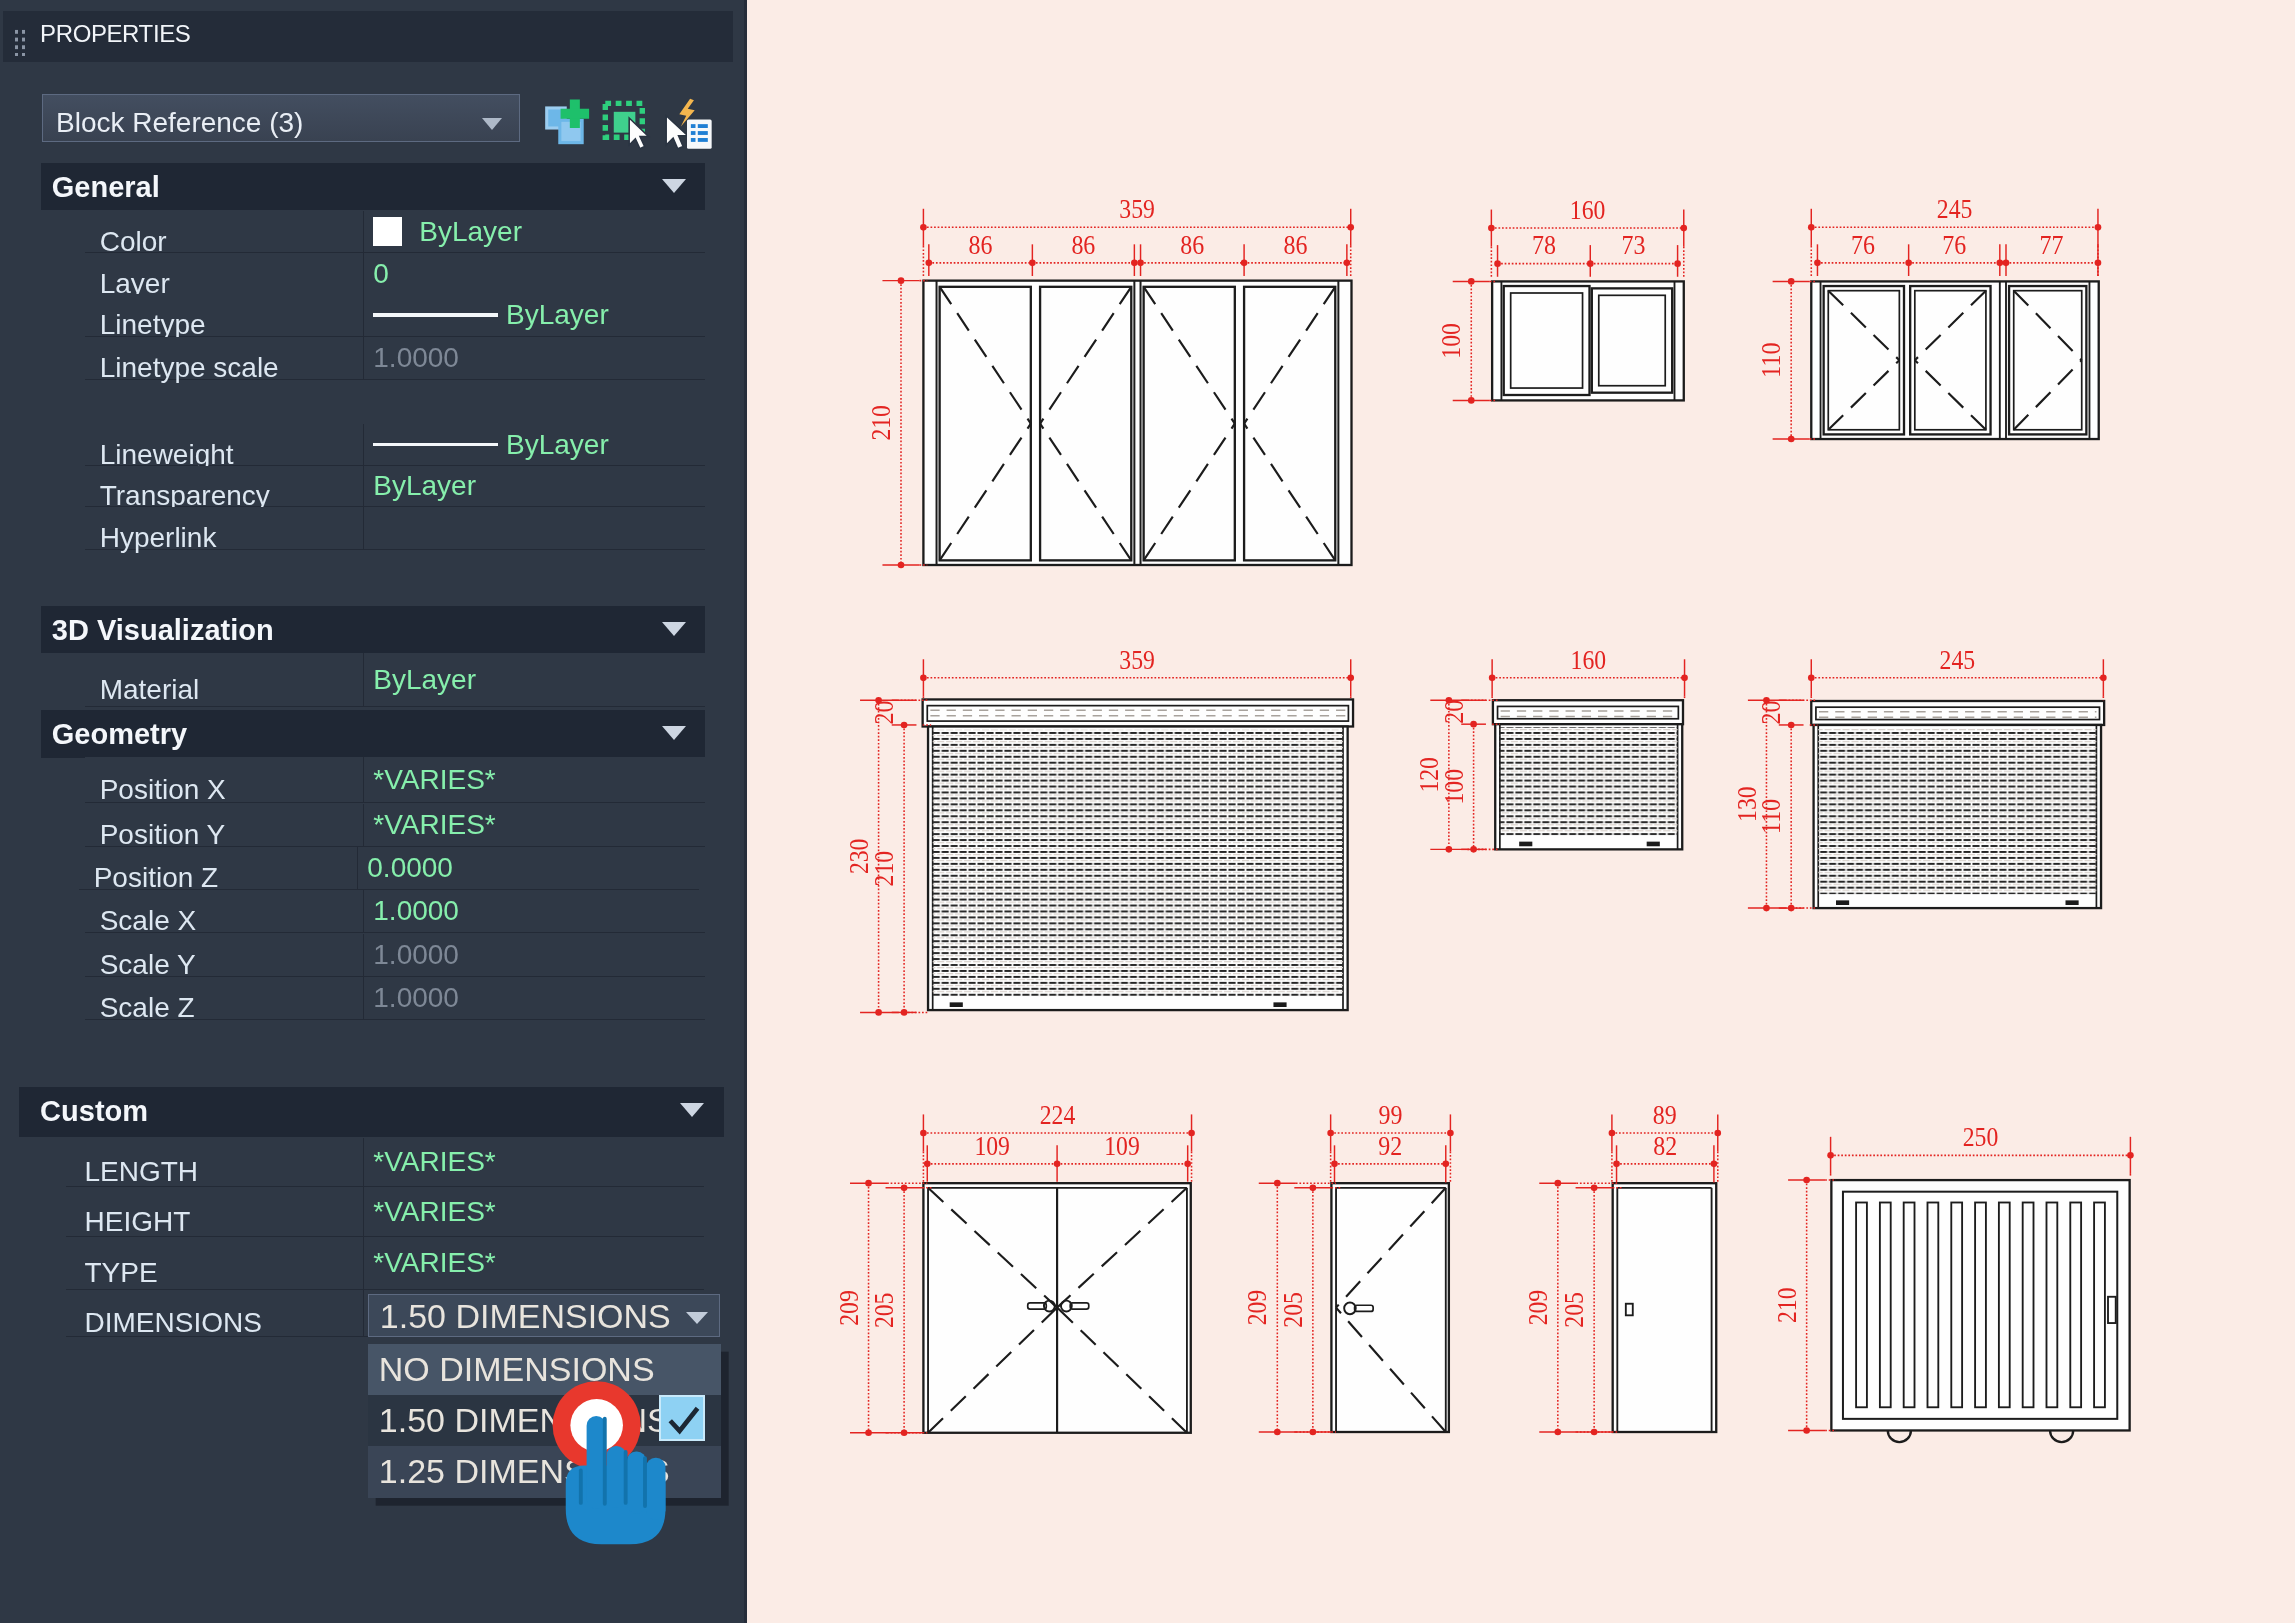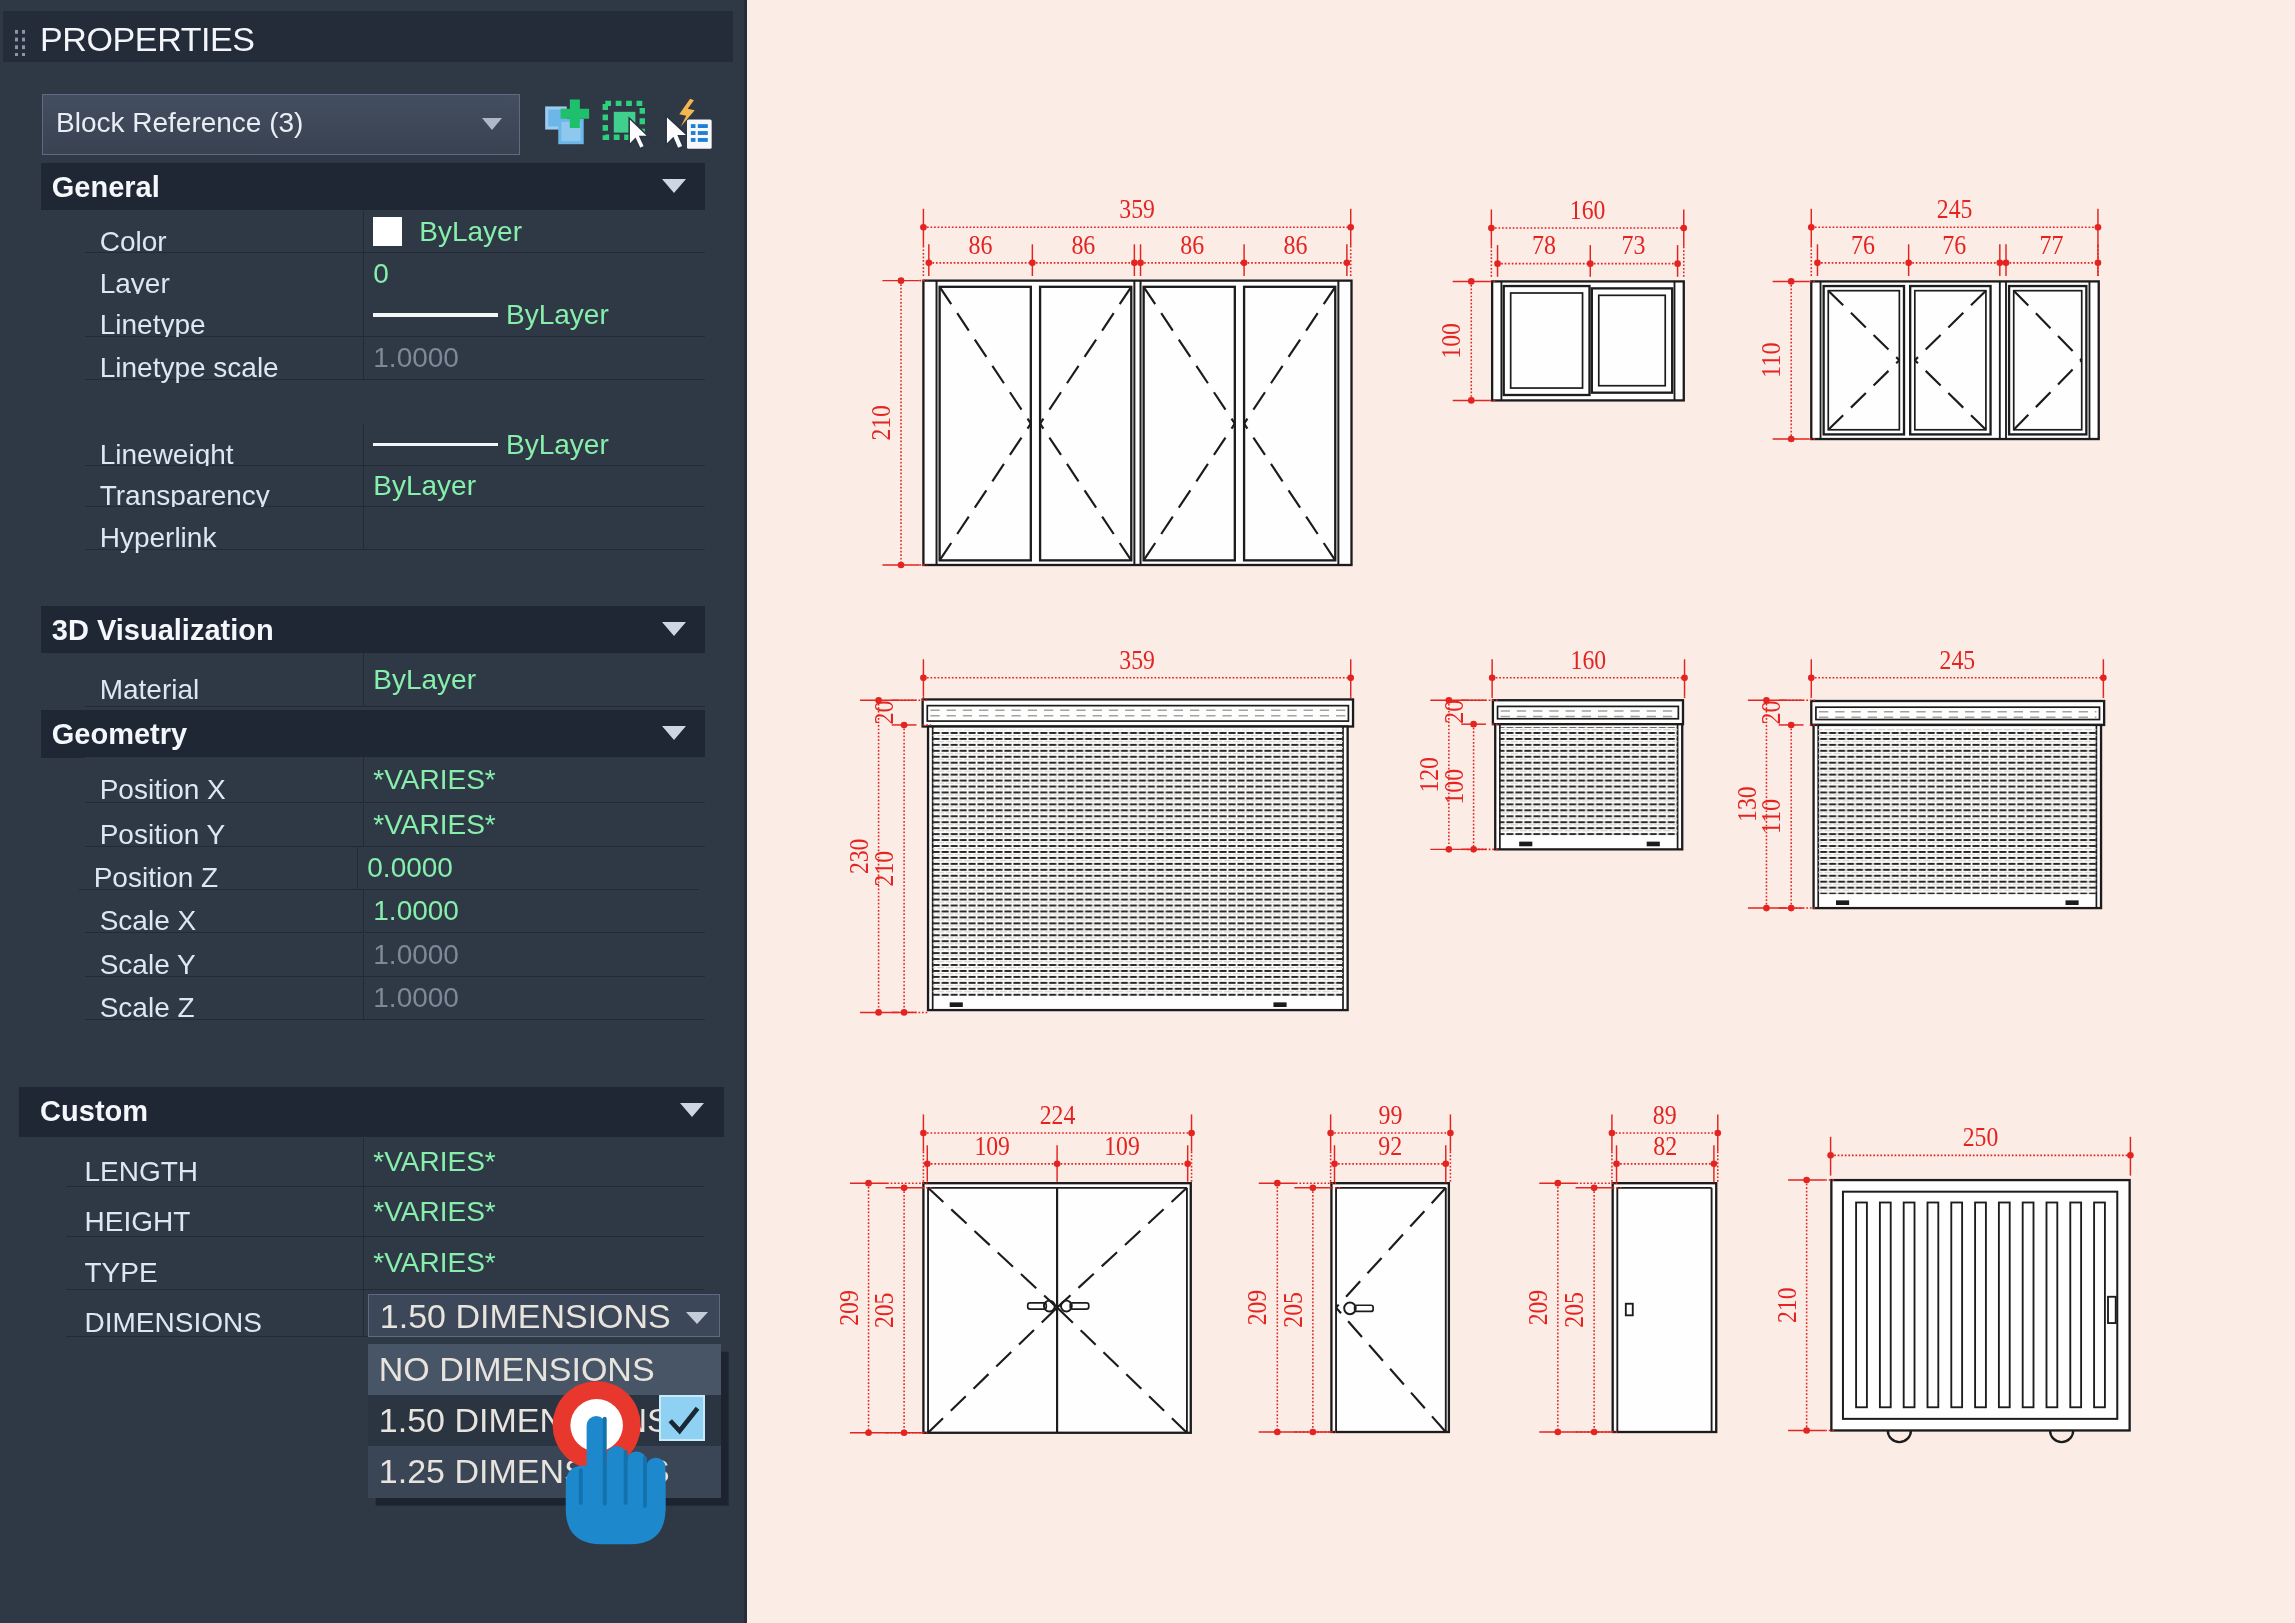--- a/index.html
+++ b/index.html
@@ -1,22 +1,22 @@
 <!DOCTYPE html>
 <html style="font-size:12.4px"><head><meta charset="utf-8">
 <style>
 * { margin:0; padding:0; box-sizing:border-box; }
 html,body { width:2295px; height:1623px; background:#fbece6; font-family:"Liberation Sans", sans-serif; overflow:hidden; }
 #panel { position:absolute; left:0; top:0; width:747px; height:1623px; background:#2f3845; border-right:3.1px solid #262d3a; }
 #titlebar { position:absolute; left:3.1px; top:10.8px; width:730px; height:51px; background:#242c39; }
-#titlebar .t { position:absolute; left:37px; top:9.3px; font-size:34px; letter-spacing:-0.4px; color:#f2f5f9; }
+#titlebar .t { position:absolute; left:37px; top:9.3px; font-size:24px; letter-spacing:-0.4px; color:#f2f5f9; }
 .grip { position:absolute; left:10px; top:17px; width:12.4px; height:28px;
   background-image: radial-gradient(circle 1.9px, #8b95a5 1.9px, transparent 2px);
   background-size: 7px 7.7px; }
-#combo { position:absolute; left:42px; top:94px; width:478px; height:61px; background:linear-gradient(#434e60,#394251); border:1.5px solid #5d6a81;padding-left:6px; }
+#combo { position:absolute; left:42px; top:94px; width:478px; height:48px; background:linear-gradient(#434e60,#394251); border:1.5px solid #5d6a81;padding-left:6px; }
 #combo .t { position:absolute; left:13px; top:12.4px; font-size:28px; color:#e9eef5; }
 #combo .arr { position:absolute; right:17px; top:23px; width:0; height:0; border-left:10.8px solid transparent; border-right:10.8px solid transparent; border-top:12.4px solid #aeb9c8; }
 .icons { position:absolute; left:539px; top:97px; }
 .sec { position:absolute; background:#1f2734; color:#f4f7fb; font-weight:bold; font-size:29px; }
 .sec span { position:absolute; top:7.7px; }
 .sec .tri { position:absolute; right:19.3px; top:16px; width:0; height:0; border-left:12.4px solid transparent; border-right:12.4px solid transparent; border-top:14px solid #cdd6e2; }
 .row { position:absolute; background:#2f3845; border-bottom:1.5px solid #232a36; color:#dde7f1; font-size:28px; }
 .row .lab { position:absolute; left:0; top:0; bottom:0; width:278px; display:flex; align-items:center;margin-top:20px; }
 .row.cust .lab { width:297px; }
 .row .val { position:absolute; left:278px; right:0; top:0; bottom:0; border-left:1.5px solid #232a36; display:flex; align-items:center; padding-left:9.3px; }

